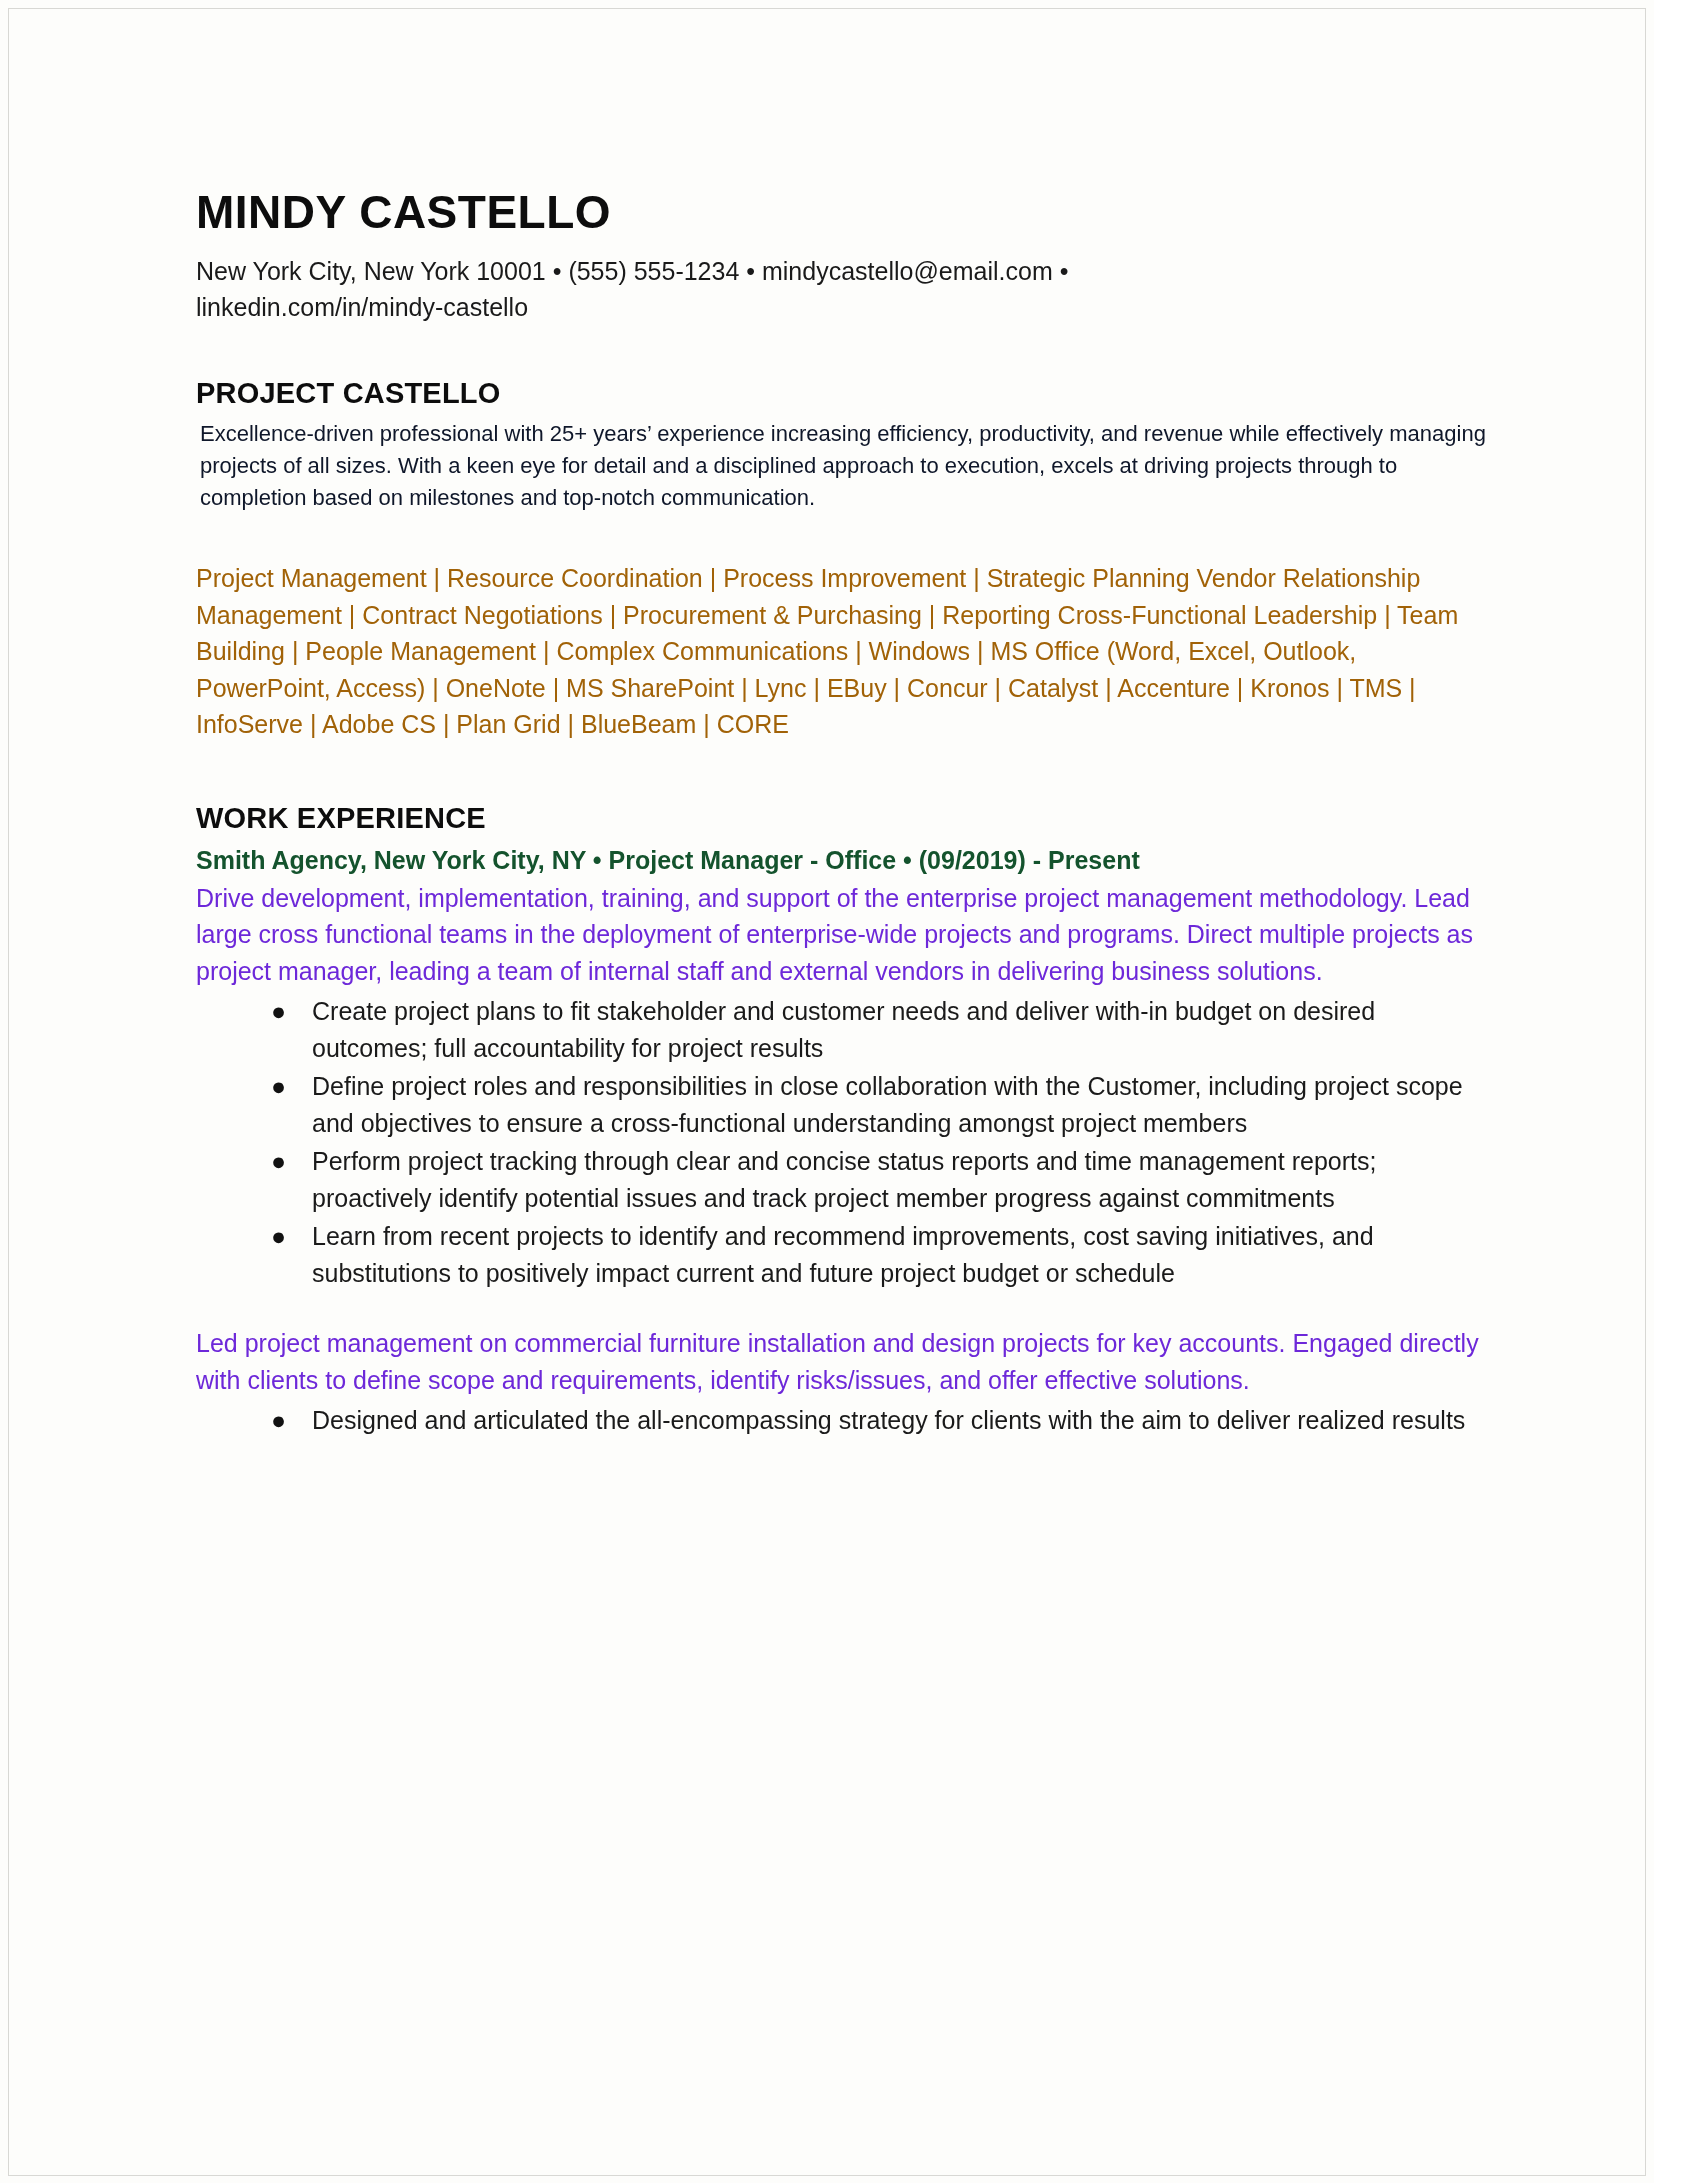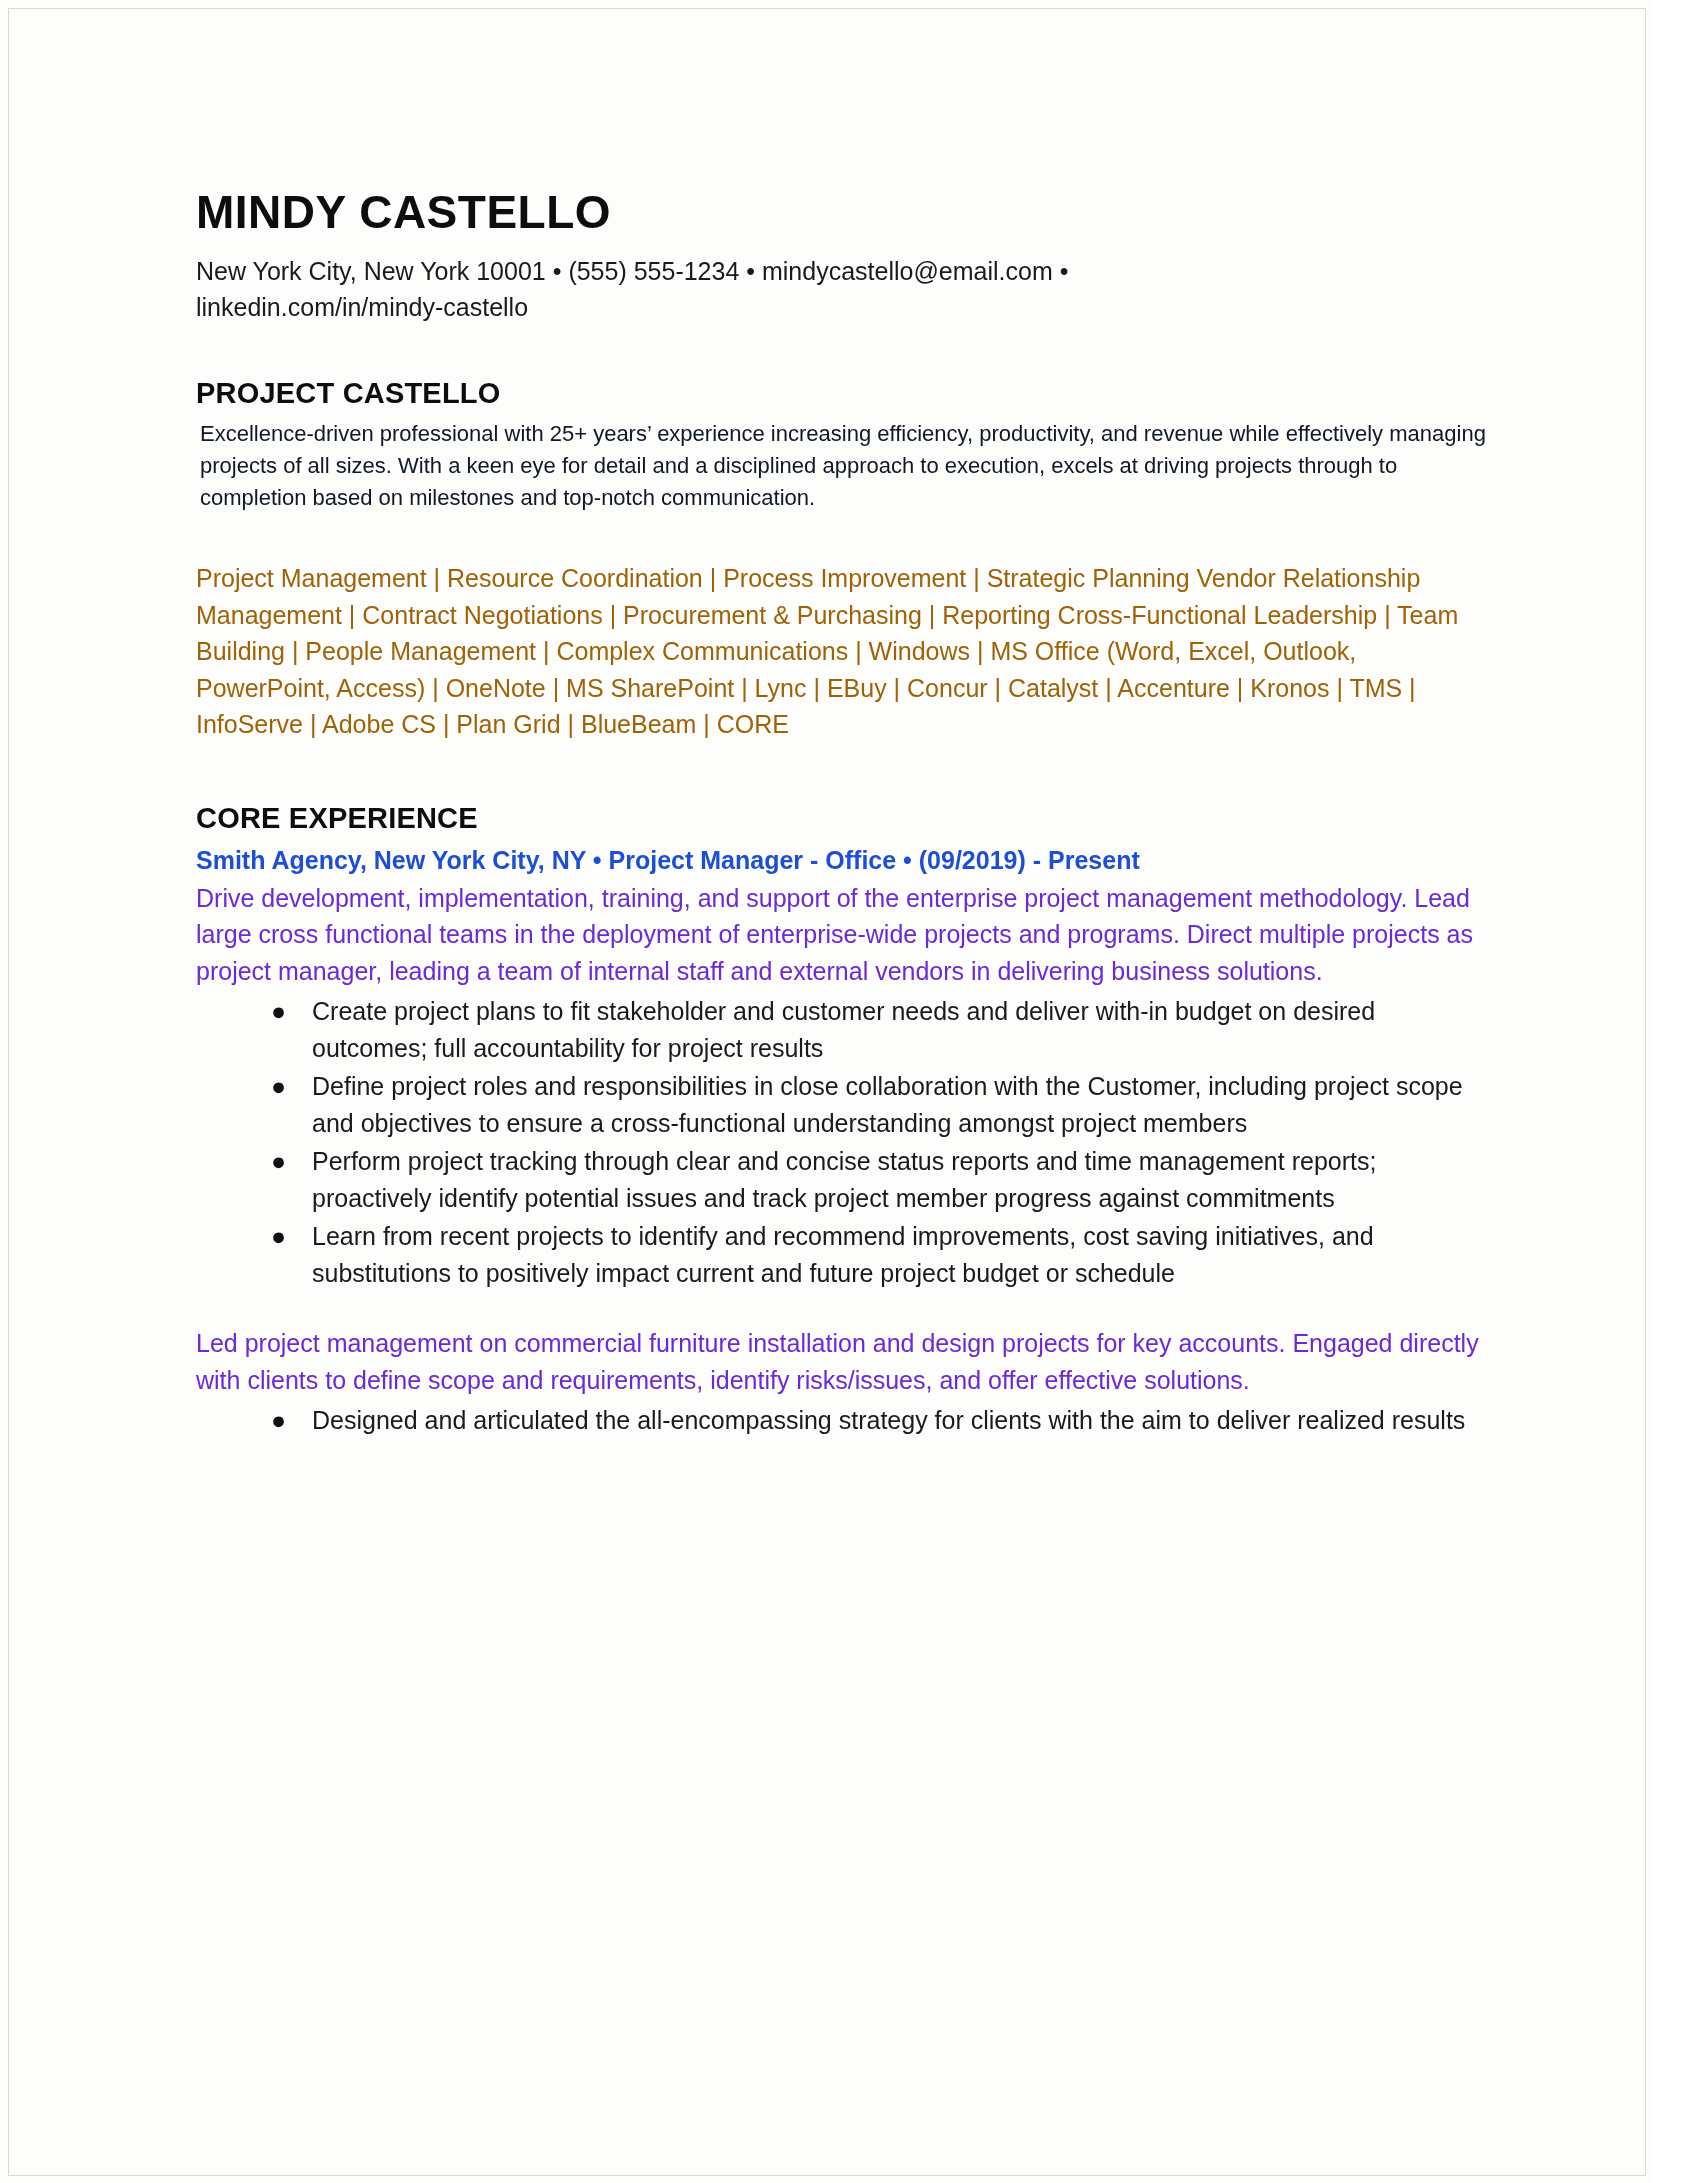--- a/index.html
+++ b/index.html
@@ -76,21 +76,21 @@
     margin: 0 0 8px 0;
     letter-spacing: 0.2px;
     color: #0d0d0d;
   }
   .job { margin: 0 0 34px 0; }
   .job-heading {
     font-size: 25px;
     font-weight: bold;
     line-height: 1.4;
     margin: 0 0 2px 0;
-    color: #1d4ed8;
+    color: #14532d;
   }
   .job-desc {
     font-size: 25px;
     line-height: 1.46;
     margin: 0 0 4px 0;
     color: #6d28d9;
     max-width: 1292px;
   }
   ul.bullets {
     list-style: none;
@@ -125,21 +125,21 @@
     <h1 class="name">MINDY CASTELLO</h1>
 
     <p class="contact">New York City, New York 10001 • (555) 555-1234 • mindycastello@email.com • linkedin.com/in/mindy-castello</p>
 
     <h2 class="section-title">PROJECT CASTELLO</h2>
 
     <p class="summary">Excellence-driven professional with 25+ years’ experience increasing efficiency, productivity, and revenue while effectively  managing projects of all sizes. With a keen eye for detail and a disciplined approach to execution, excels at driving projects  through to completion based on milestones and top-notch communication.</p>
 
     <p class="skills">Project Management | Resource Coordination | Process Improvement | Strategic Planning Vendor Relationship Management | Contract Negotiations | Procurement &amp; Purchasing | Reporting Cross-Functional Leadership | Team Building | People Management | Complex Communications | Windows | MS Office (Word, Excel, Outlook, PowerPoint, Access) | OneNote | MS SharePoint |  Lync | EBuy | Concur | Catalyst | Accenture | Kronos | TMS | InfoServe | Adobe CS | Plan Grid | BlueBeam | CORE</p>
 
-    <h2 class="work-title">CORE EXPERIENCE</h2>
+    <h2 class="work-title">WORK EXPERIENCE</h2>
 
     <div class="job">
       <p class="job-heading">Smith Agency, New York City, NY • Project Manager - Office • (09/2019) - Present</p>
       <p class="job-desc">Drive development, implementation, training, and support of the enterprise project management methodology. Lead  large cross functional teams in the deployment of enterprise-wide projects and programs. Direct multiple projects as  project manager, leading a team of internal staff and external vendors in delivering business solutions.</p>
       <ul class="bullets">
         <li>
           <span class="dot">●</span>
           <span>Create project plans to fit stakeholder and customer needs and deliver with-in budget on desired outcomes; full accountability for project results</span>
         </li>
         <li>

